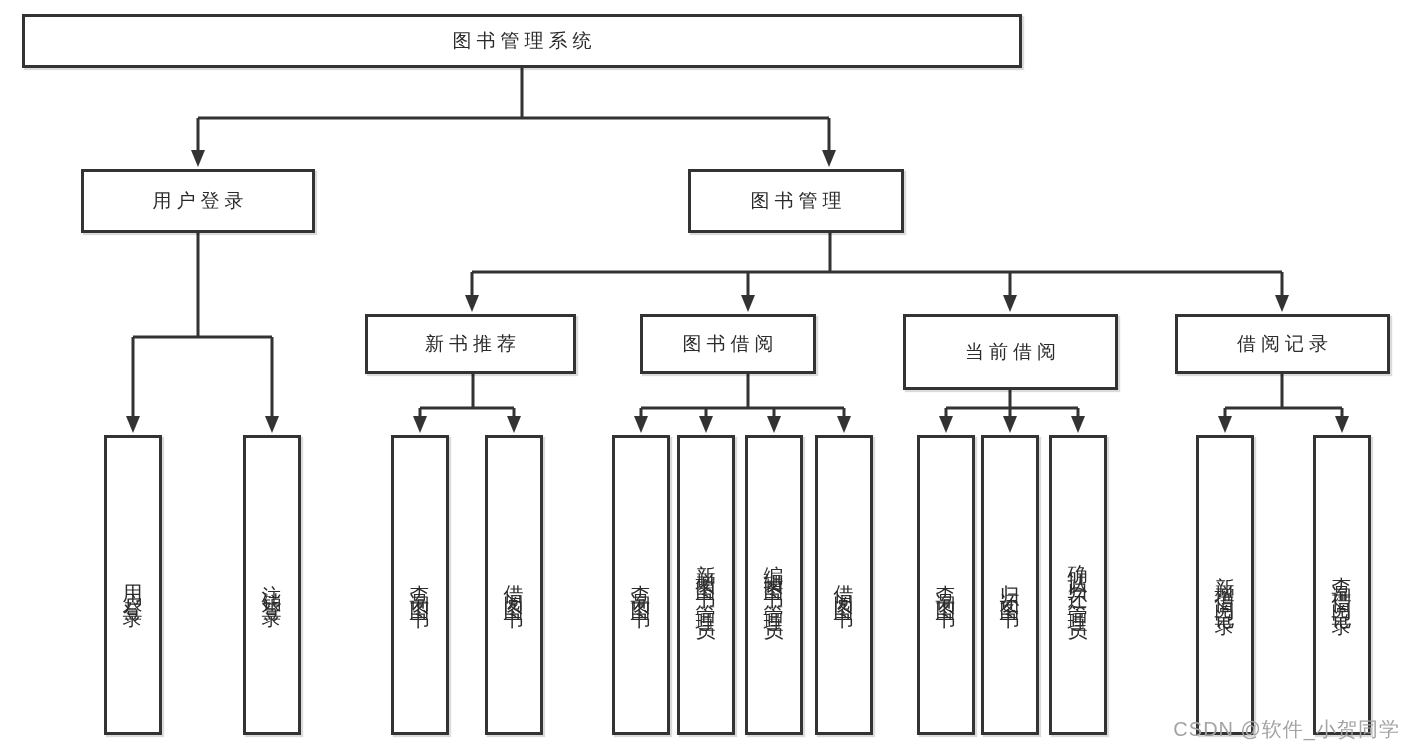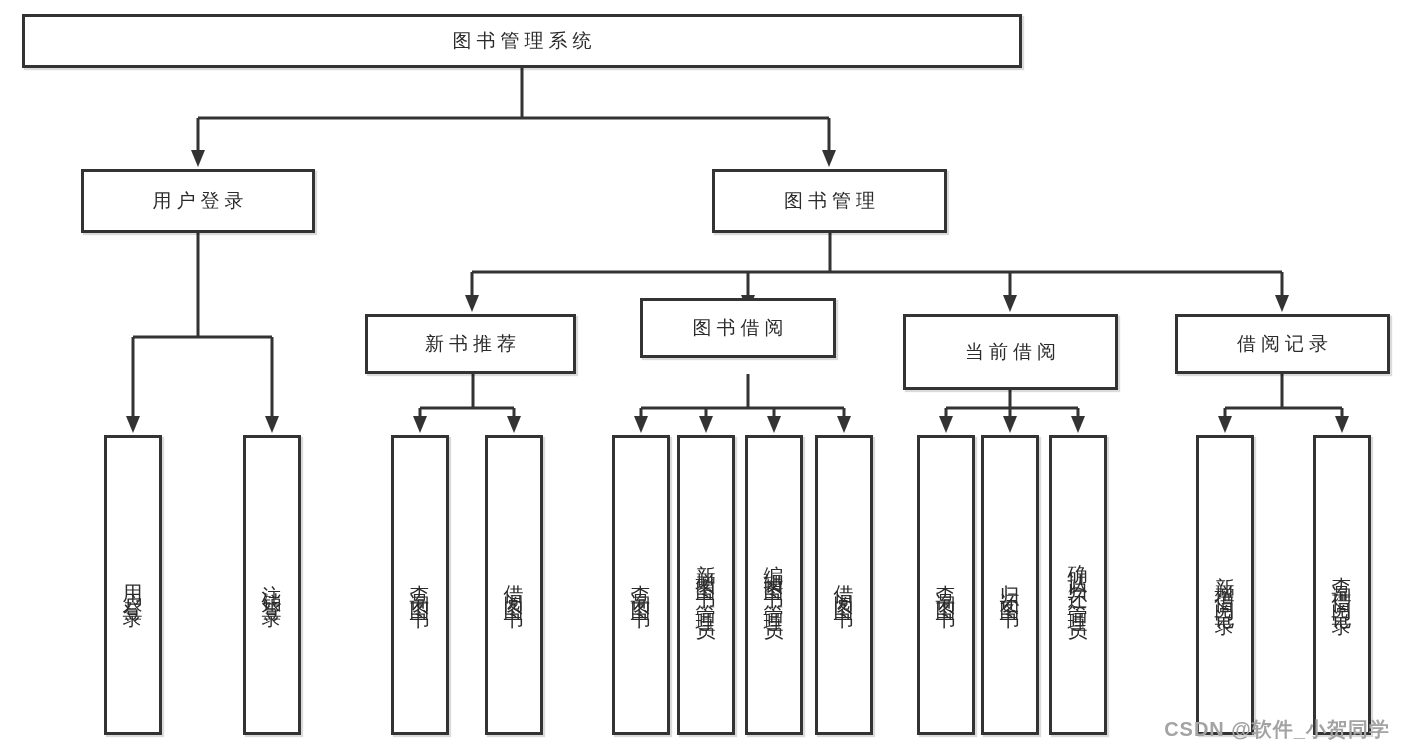--- a/index.html
+++ b/index.html
@@ -43,28 +43,27 @@
   .v-node{
     writing-mode:vertical-rl;
     text-orientation:mixed;
     font-size:20px;
     letter-spacing:8px;
     line-height:1;
     white-space:nowrap;
   }
   .watermark{
     position:absolute;
-    right:15px;
+    right:5px;
     bottom:4px;
     font-size:20px;
     letter-spacing:1px;
     color:var(--watermark);
     z-index:5;
     white-space:nowrap;
-    font-weight:bold;
   }
 </style>
 </head>
 <body>
 
 <div class="canvas">
 
   <svg class="connectors" width="1405" height="747" viewBox="0 0 1405 747" xmlns="http://www.w3.org/2000/svg">
 
     <path class="connector-stroke" d="M522 68 V118 M198 118 H829 M198 118 V153 M829 118 V153"></path>
@@ -97,24 +96,24 @@
     <polygon class="connector-arrow" points="1071,416 1085,416 1078,433"></polygon>
 
     <path class="connector-stroke" d="M1282 374 V408 M1225 408 H1342 M1225 408 V419 M1342 408 V419"></path>
     <polygon class="connector-arrow" points="1218,416 1232,416 1225,433"></polygon>
     <polygon class="connector-arrow" points="1335,416 1349,416 1342,433"></polygon>
   </svg>
 
   <div class="node h-node" style="left:22px;top:14px;width:1000px;height:54px">图书管理系统</div>
 
   <div class="node h-node" style="left:81px;top:169px;width:234px;height:64px">用户登录</div>
-  <div class="node h-node" style="left:712px;top:169px;width:235px;height:64px">图书管理</div>
+  <div class="node h-node" style="left:688px;top:169px;width:216px;height:64px">图书管理</div>
 
   <div class="node h-node" style="left:365px;top:314px;width:211px;height:60px">新书推荐</div>
-  <div class="node h-node" style="left:640px;top:298px;width:196px;height:60px">图书借阅</div>
+  <div class="node h-node" style="left:640px;top:314px;width:176px;height:60px">图书借阅</div>
   <div class="node h-node" style="left:903px;top:314px;width:215px;height:76px">当前借阅</div>
   <div class="node h-node" style="left:1175px;top:314px;width:215px;height:60px">借阅记录</div>
 
   <div class="node v-node" style="left:104px;top:435px;width:58px;height:300px">用户登录</div>
   <div class="node v-node" style="left:243px;top:435px;width:58px;height:300px">注销登录</div>
 
   <div class="node v-node" style="left:391px;top:435px;width:58px;height:300px">查询图书</div>
   <div class="node v-node" style="left:485px;top:435px;width:58px;height:300px">借阅图书</div>
 
   <div class="node v-node" style="left:612px;top:435px;width:58px;height:300px">查询图书</div>

